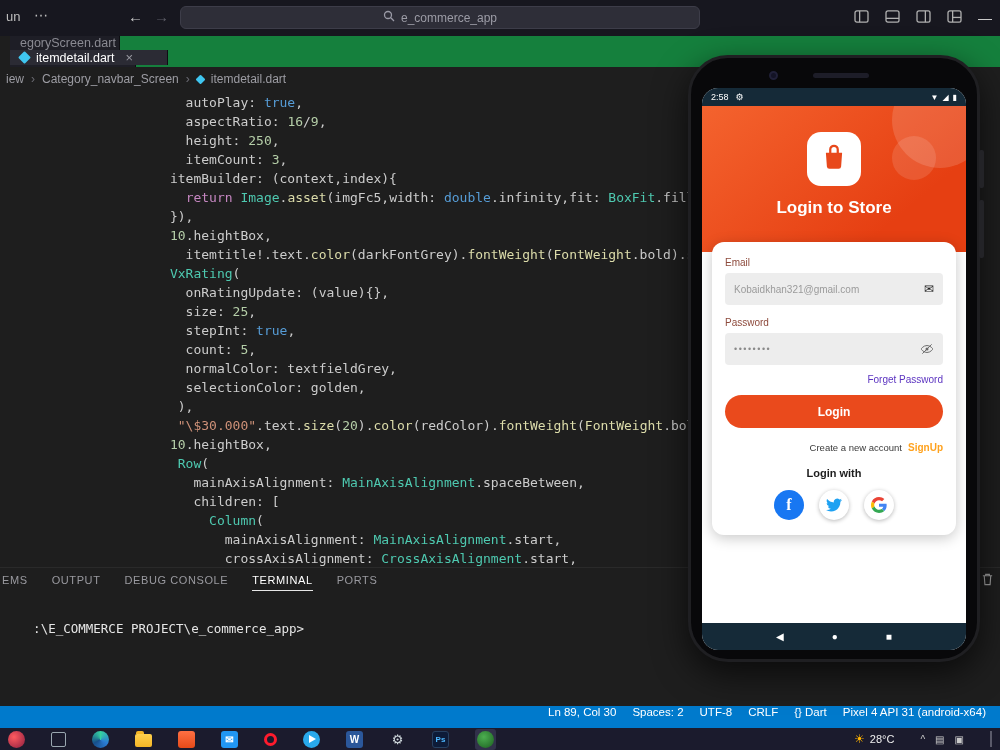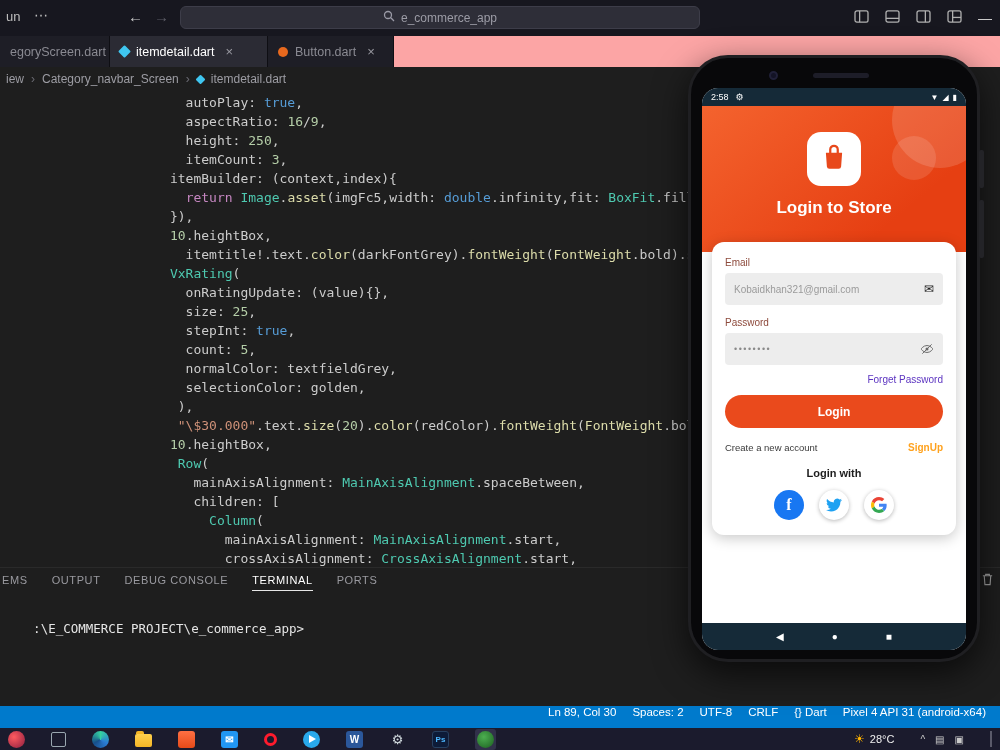--- a/index.html
+++ b/index.html
@@ -16,21 +16,21 @@
   .tb-fwd  { position:absolute; left:154px; top:8px; color:#5c5c66; font-size:15px; }
   .tb-search {
     position:absolute; left:180px; top:6px; width:520px; height:23px;
     background:#2e2e38; border:1px solid #3d3d49; border-radius:6px;
     display:flex; align-items:center; justify-content:center; gap:6px;
     color:#9c9ca6; font-size:12px;
   }
   .tb-right { position:absolute; right:8px; top:9px; display:flex; gap:16px; align-items:center; }
   .tb-min { color:#c9c9c9; font-size:14px; }
   
-  .tabbar { position:absolute; top:36px; left:0; right:0; height:31px; background:#fca5a5; display:flex; }
+  .tabbar { position:absolute; top:36px; left:10px; right:0; height:31px; background:#15803d; display:flex;flex-direction:column; }
   .tab { display:flex; align-items:center; gap:7px; padding:0 10px; font-size:12.5px; border-right:1px solid #0e0e13; }
   .tab-inactive { background:#1e1e26; color:#8a8a92; }
   .tab-active { background:#2b2b34; color:#ffffff; }
   .tab-close { color:#9a9aa2; font-size:13px; margin-left:4px; }
   .dart-icon { width:9px; height:9px; background:#3fc6f0; transform:rotate(45deg); border-radius:1px; flex:0 0 auto; }
   .orange-dot { width:10px; height:10px; background:#e8691e; border-radius:50%; flex:0 0 auto; }
   
   .breadcrumb { position:absolute; top:67px; left:0; right:0; height:24px; background:#1e1e1e;
     display:flex; align-items:center; gap:7px; padding-left:6px; color:#9d9da4; font-size:12px; }
   .bc-sep { color:#6a6a72; }
@@ -102,21 +102,21 @@
   .p-card { position:relative; z-index:3; margin:-10px 10px 0; background:#ffffff; border-radius:12px;
     box-shadow:0 3px 14px rgba(0,0,0,.22); padding:13px; }
   .p-label { font-size:10px; color:#8d4a3c; margin:2px 0 5px; }
   .p-field { height:32px; background:#ededed; border-radius:4px; display:flex; align-items:center;
     padding:0 9px; color:#9b9b9b; font-size:10px; }
   .p-field .fld-icon { margin-left:auto; color:#222; font-size:12px; display:flex; align-items:center; }
   .p-pass-dots { letter-spacing:1.5px; font-size:9px; color:#8a8a8a; }
   .p-forgot { text-align:right; color:#5b33c0; font-size:10px; margin:9px 0 0; }
   .p-login-btn { height:33px; background:#ea4a1c; border-radius:17px; color:#ffffff; font-weight:bold;
     font-size:12px; display:flex; align-items:center; justify-content:center; margin-top:10px; }
-  .p-create { display:flex; justify-content:space-between; align-items:baseline; gap:6px; margin-top:14px;
+  .p-create { display:flex; justify-content:flex-end; align-items:baseline; gap:6px; margin-top:14px;
     font-size:9.5px; color:#3a3a3a; }
   .p-signup { color:#ffa21e; font-weight:bold; font-size:10px; }
   .p-loginwith { text-align:center; font-weight:bold; font-size:11px; color:#1c1c1c; margin-top:14px; }
   .p-social { display:flex; justify-content:center; gap:15px; margin-top:11px; padding-bottom:2px; }
   .soc { width:30px; height:30px; border-radius:50%; display:flex; align-items:center; justify-content:center; }
   .soc-fb { background:#1877f2; color:#fff; font-weight:bold; font-size:16px; font-family:"Liberation Serif", serif; }
   .soc-white { background:#fff; box-shadow:0 1px 4px rgba(0,0,0,.28); }
   .p-nav { position:absolute; bottom:0; left:0; right:0; height:27px; background:#152a38;
     display:flex; justify-content:center; align-items:center; gap:48px; color:#ffffff; }
   .p-nav span { font-size:10px; }

